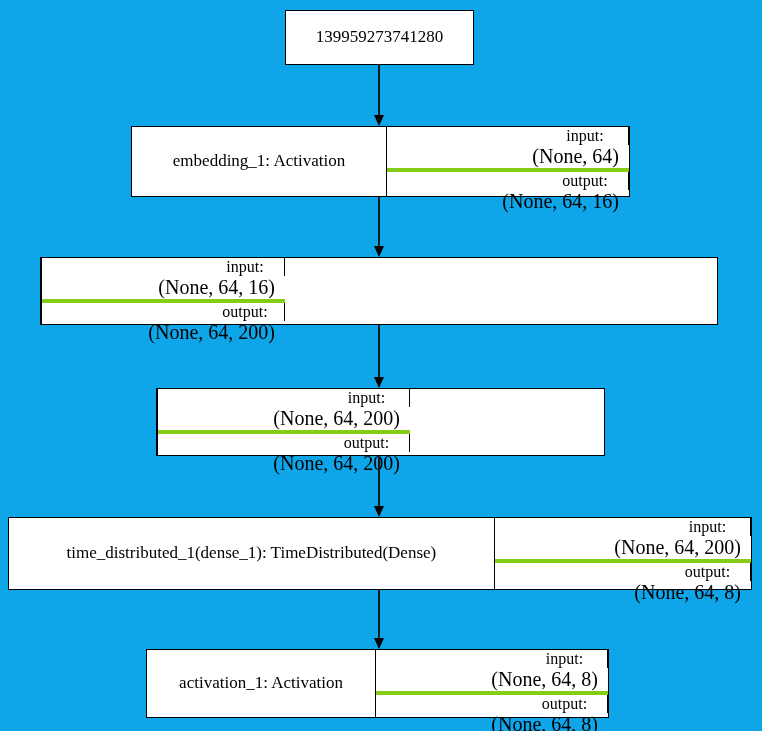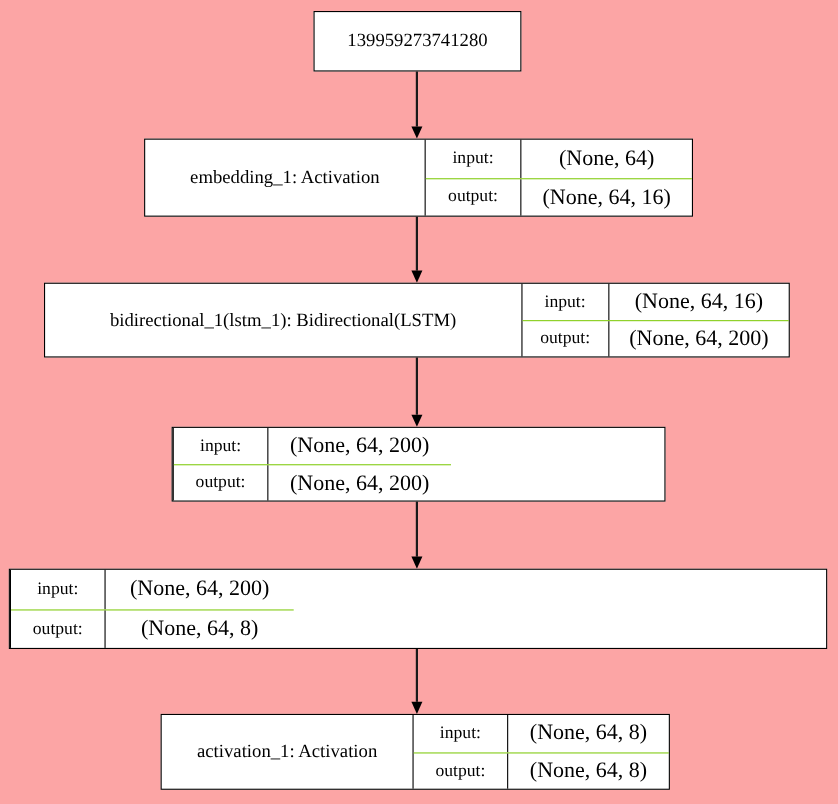--- a/index.html
+++ b/index.html
@@ -4,21 +4,21 @@
 <style>
   html, body {
     margin: 0;
     padding: 0;
     background: #ffffff;
   }
   #canvas {
     position: relative;
     width: 762px;
     height: 731px;
-    background: #fca5a5;
+    background: #0ea5e9;
     overflow: hidden;
     font-family: "Liberation Serif", "DejaVu Serif", serif;
     color: #000000;
   }
   .node {
     position: absolute;
     box-sizing: border-box;
     border: 1px solid #000000;
     background: #ffffff;
     display: flex;
@@ -37,26 +37,27 @@
     box-sizing: border-box;
   }
   .io-table {
     display: flex;
     flex-direction: column;
     box-sizing: border-box;
     border-left: 1px solid #000000;
   }
   .io-row {
     display: flex;
-    flex-direction: row;
+    flex-direction: column;
     flex: 1 1 50%;
     box-sizing: border-box;
+    align-items: flex-end;
   }
   .io-row + .io-row {
-    border-top: 1px solid #84cc16;
+    border-top: 4px solid #84cc16;
   }
   .io-key {
     display: flex;
     align-items: center;
     justify-content: center;
     box-sizing: border-box;
     border-right: 1px solid #000000;
     font-size: 16px;
     white-space: nowrap;
     padding: 0 8px;
@@ -118,21 +119,20 @@
       </div>
     </div>
   </div>
 
   <div class="edge" style="left:378px; top:197px; width:2px; height:60px;">
     <div class="edge-line" style="height:49px;"></div>
     <div class="edge-head" style="top:49px;"></div>
   </div>
 
   <div class="node" style="left:40px; top:257px; width:678px; height:68px;">
-    <div class="node-label" style="width:434px;">bidirectional_1(lstm_1): Bidirectional(LSTM)</div>
     <div class="io-table" style="width:244px;">
       <div class="io-row">
         <div class="io-key" style="width:79px;">input:</div>
         <div class="io-val">(None, 64, 16)</div>
       </div>
       <div class="io-row">
         <div class="io-key" style="width:79px;">output:</div>
         <div class="io-val">(None, 64, 200)</div>
       </div>
     </div>
@@ -155,20 +155,21 @@
       </div>
     </div>
   </div>
 
   <div class="edge" style="left:378px; top:456px; width:2px; height:61px;">
     <div class="edge-line" style="height:50px;"></div>
     <div class="edge-head" style="top:50px;"></div>
   </div>
 
   <div class="node" style="left:8px; top:517px; width:744px; height:73px;">
+    <div class="node-label" style="width:486px;">time_distributed_1(dense_1): TimeDistributed(Dense)</div>
     <div class="io-table" style="width:258px;">
       <div class="io-row">
         <div class="io-key" style="width:86px;">input:</div>
         <div class="io-val">(None, 64, 200)</div>
       </div>
       <div class="io-row">
         <div class="io-key" style="width:86px;">output:</div>
         <div class="io-val">(None, 64, 8)</div>
       </div>
     </div>

